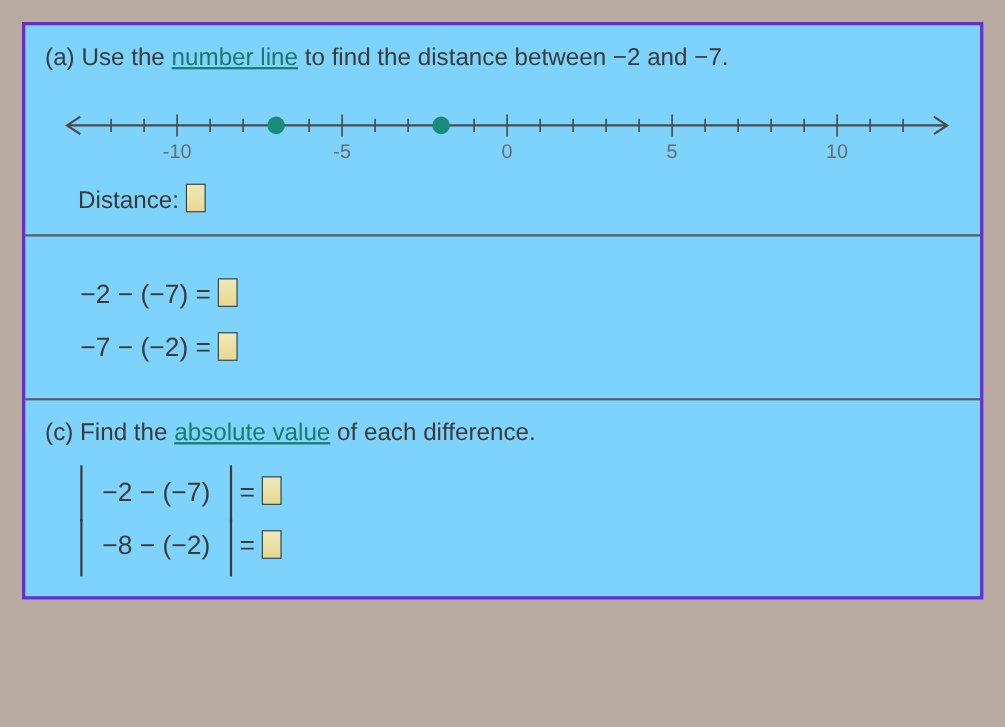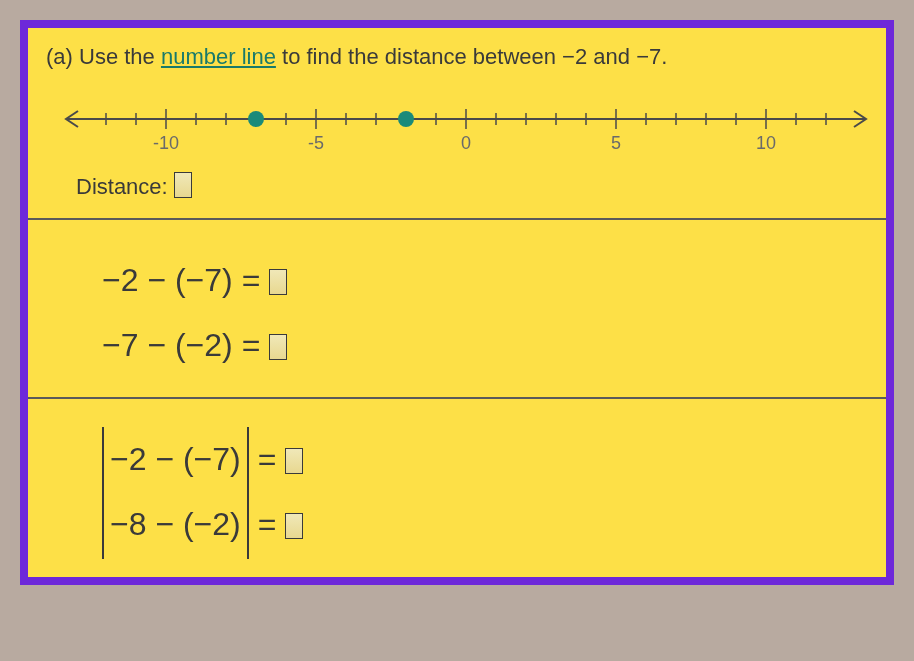--- a/index.html
+++ b/index.html
@@ -7,22 +7,22 @@
       padding: 20px;
       font-family: Arial, Helvetica, sans-serif;
       background: #b8aaa0;
       color: #3a3a3a;
       font-size: 22px;
       width: 914px;
       height: 661px;
       box-sizing: border-box;
     }
     .panel {
-      border: 8px solid #6d28d9;
-      background: #fde047;
+      border: 3px solid #6d28d9;
+      background: #7dd3fc;
       box-sizing: border-box;
     }
     .section {
       border-bottom: 2px solid #5a5a5a;
       padding: 14px 18px 18px 18px;
     }
     .section:last-child {
       border-bottom: none;
     }
     .part-label {
@@ -51,32 +51,32 @@
     }
     .answer-box {
       display: inline-block;
       width: 16px;
       height: 24px;
       border: 1px solid #3a3a3a;
       background: linear-gradient(#f0e8b8, #e8d890);
       vertical-align: -4px;
     }
     .equation-block {
-      margin-left: 56px;
+      margin-left: 32px;
       margin-top: 16px;
-      font-size: 32px;
+      font-size: 24px;
       line-height: 1.9;
     }
     .equation-row {
       margin-bottom: 4px;
     }
     .abs-wrap {
       display: inline-block;
       position: relative;
-      padding: 0 8px;
+      padding: 0 20px;
     }
     .abs-wrap::before,
     .abs-wrap::after {
       content: "";
       position: absolute;
       top: -2px;
       bottom: -4px;
       width: 2px;
       background: #3a3a3a;
     }
@@ -160,20 +160,24 @@
         <span class="answer-box"></span>
       </div>
       <div class="equation-row">
         <span>−7 − (−2) =</span>
         <span class="answer-box"></span>
       </div>
     </div>
   </div>
 
   <div class="section">
+    <div class="part-label">
+      <span>(c)</span>
+      <span>Find the </span><a class="link" href="#">absolute value</a><span> of each difference.</span>
+    </div>
     <div class="equation-block">
       <div class="equation-row">
         <span class="abs-wrap"><span>−2 − (−7)</span></span><span> =</span>
         <span class="answer-box"></span>
       </div>
       <div class="equation-row">
         <span class="abs-wrap"><span>−8 − (−2)</span></span><span> =</span>
         <span class="answer-box"></span>
       </div>
     </div>

